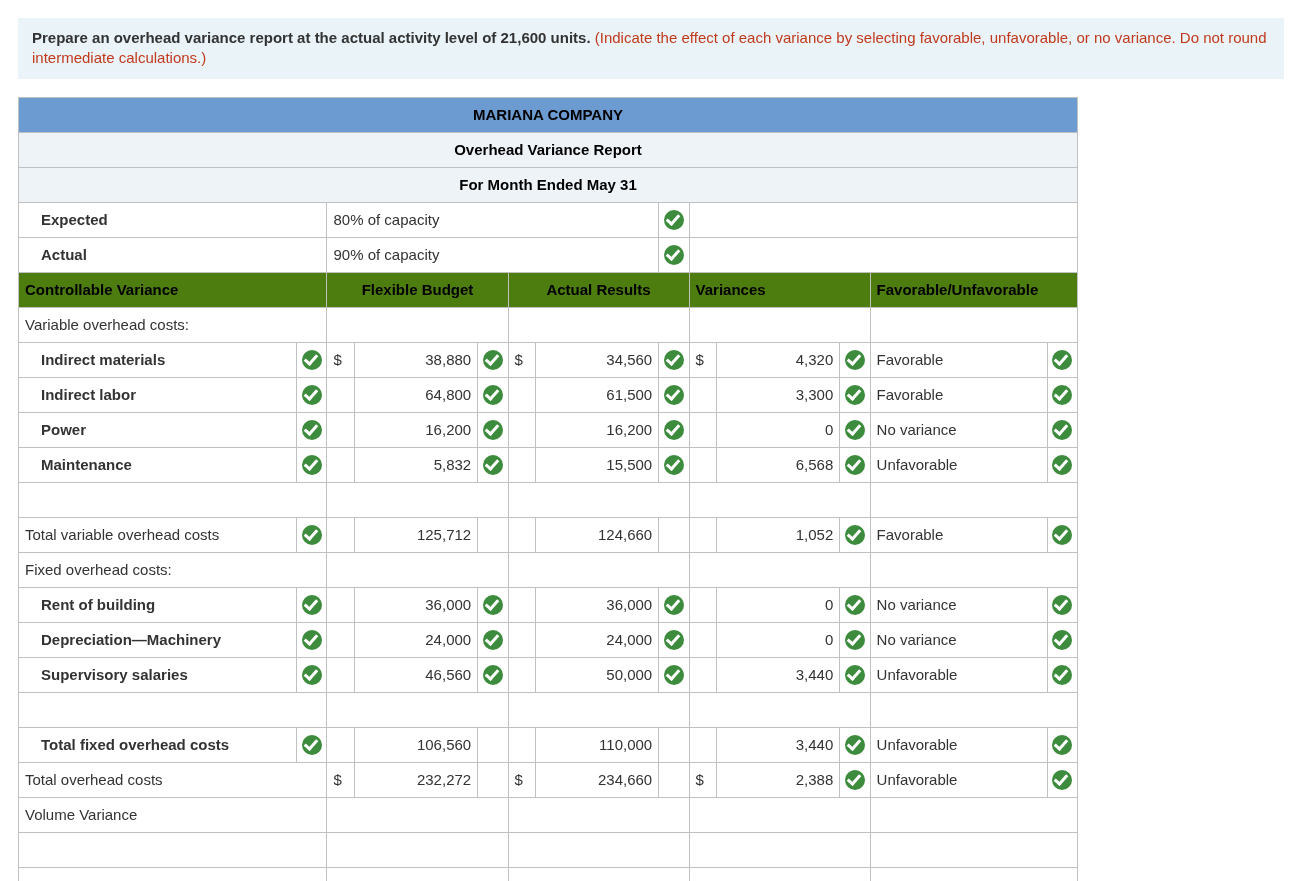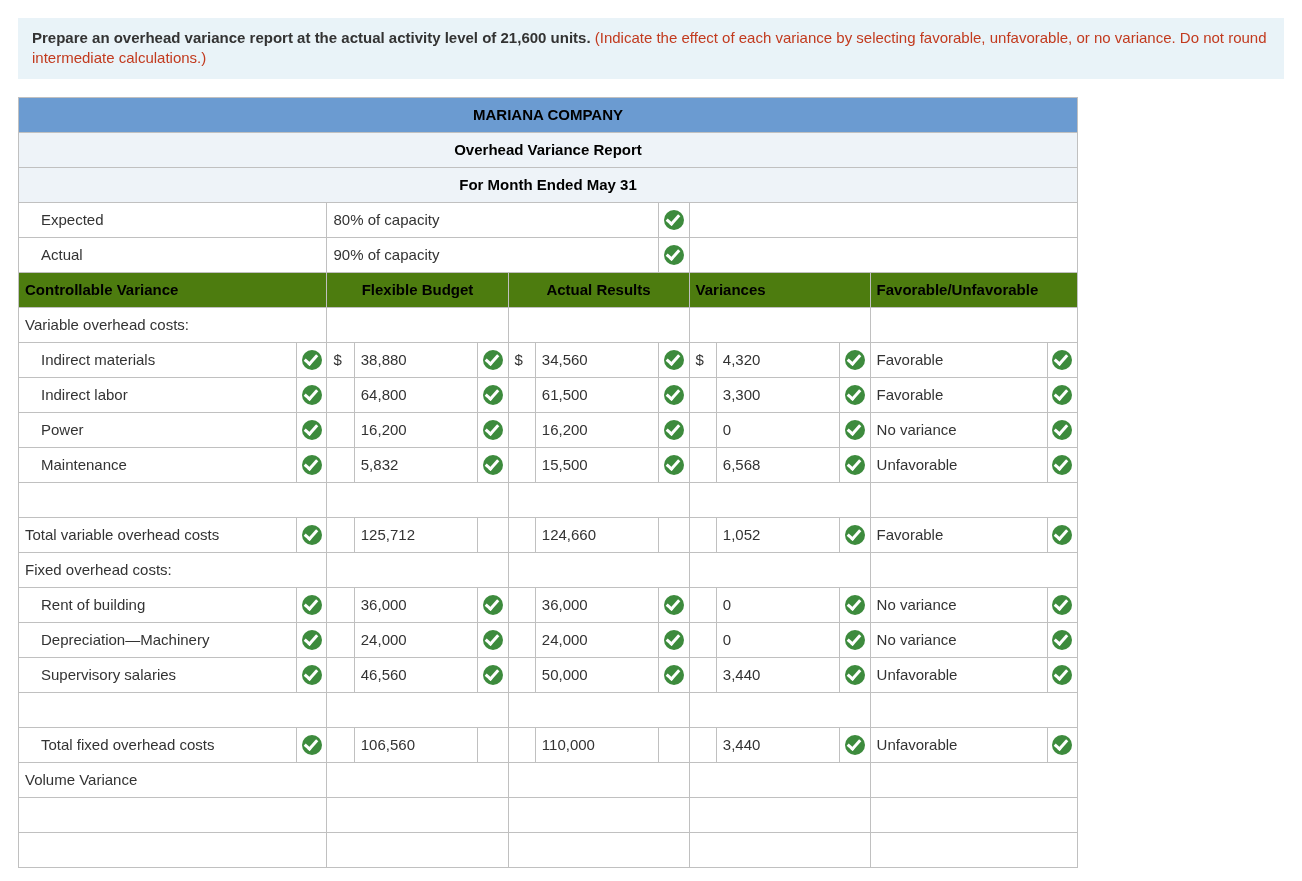--- a/index.html
+++ b/index.html
@@ -42,22 +42,22 @@
     text-align: center;
     font-weight: 700;
     color: #000;
   }
   .head-row td {
     background: #4d7c0f;
     font-weight: 700;
     color: #000;
   }
   .head-row .center { text-align: center; margin-top: 39px; }
-  .indent1 { padding-left: 22px; }
-  .num { padding-right: 6px; white-space: nowrap; }
+  .indent1 { padding-left: 22px; font-weight: bold; }
+  .num { text-align: right; padding-right: 6px; white-space: nowrap; }
   .dollar-cell { width: 18px; padding: 4px 2px 4px 6px; }
   .chk-cell  { width: 26px; padding: 0; text-align: center; }
   .check {
     display: inline-block;
     width: 20px; height: 20px;
     border-radius: 50%;
     background: #3d8b3d;
     position: relative;
     vertical-align: middle;
   }
@@ -303,20 +303,34 @@
   <td class="dollar-cell"></td>
   <td class="num">110,000</td>
   <td class="chk-cell"></td>
   <td class="dollar-cell"></td>
   <td class="num">3,440</td>
   <td class="chk-cell"><span class="check"></span></td>
   <td>Unfavorable</td>
   <td class="chk-cell"><span class="check"></span></td>
 </tr>
 
+<tr>
+  <td colspan="2">Total overhead costs</td>
+  <td class="dollar-cell">$</td>
+  <td class="num">232,272</td>
+  <td class="chk-cell"></td>
+  <td class="dollar-cell">$</td>
+  <td class="num">234,660</td>
+  <td class="chk-cell"></td>
+  <td class="dollar-cell">$</td>
+  <td class="num">2,388</td>
+  <td class="chk-cell"><span class="check"></span></td>
+  <td>Unfavorable</td>
+  <td class="chk-cell"><span class="check"></span></td>
+</tr>
 
 <tr>
   <td colspan="2">Volume Variance</td>
   <td colspan="3"></td>
         <td colspan="3"></td>
         <td colspan="3"></td>
         <td colspan="2"></td>
 </tr>
 
 <tr>

